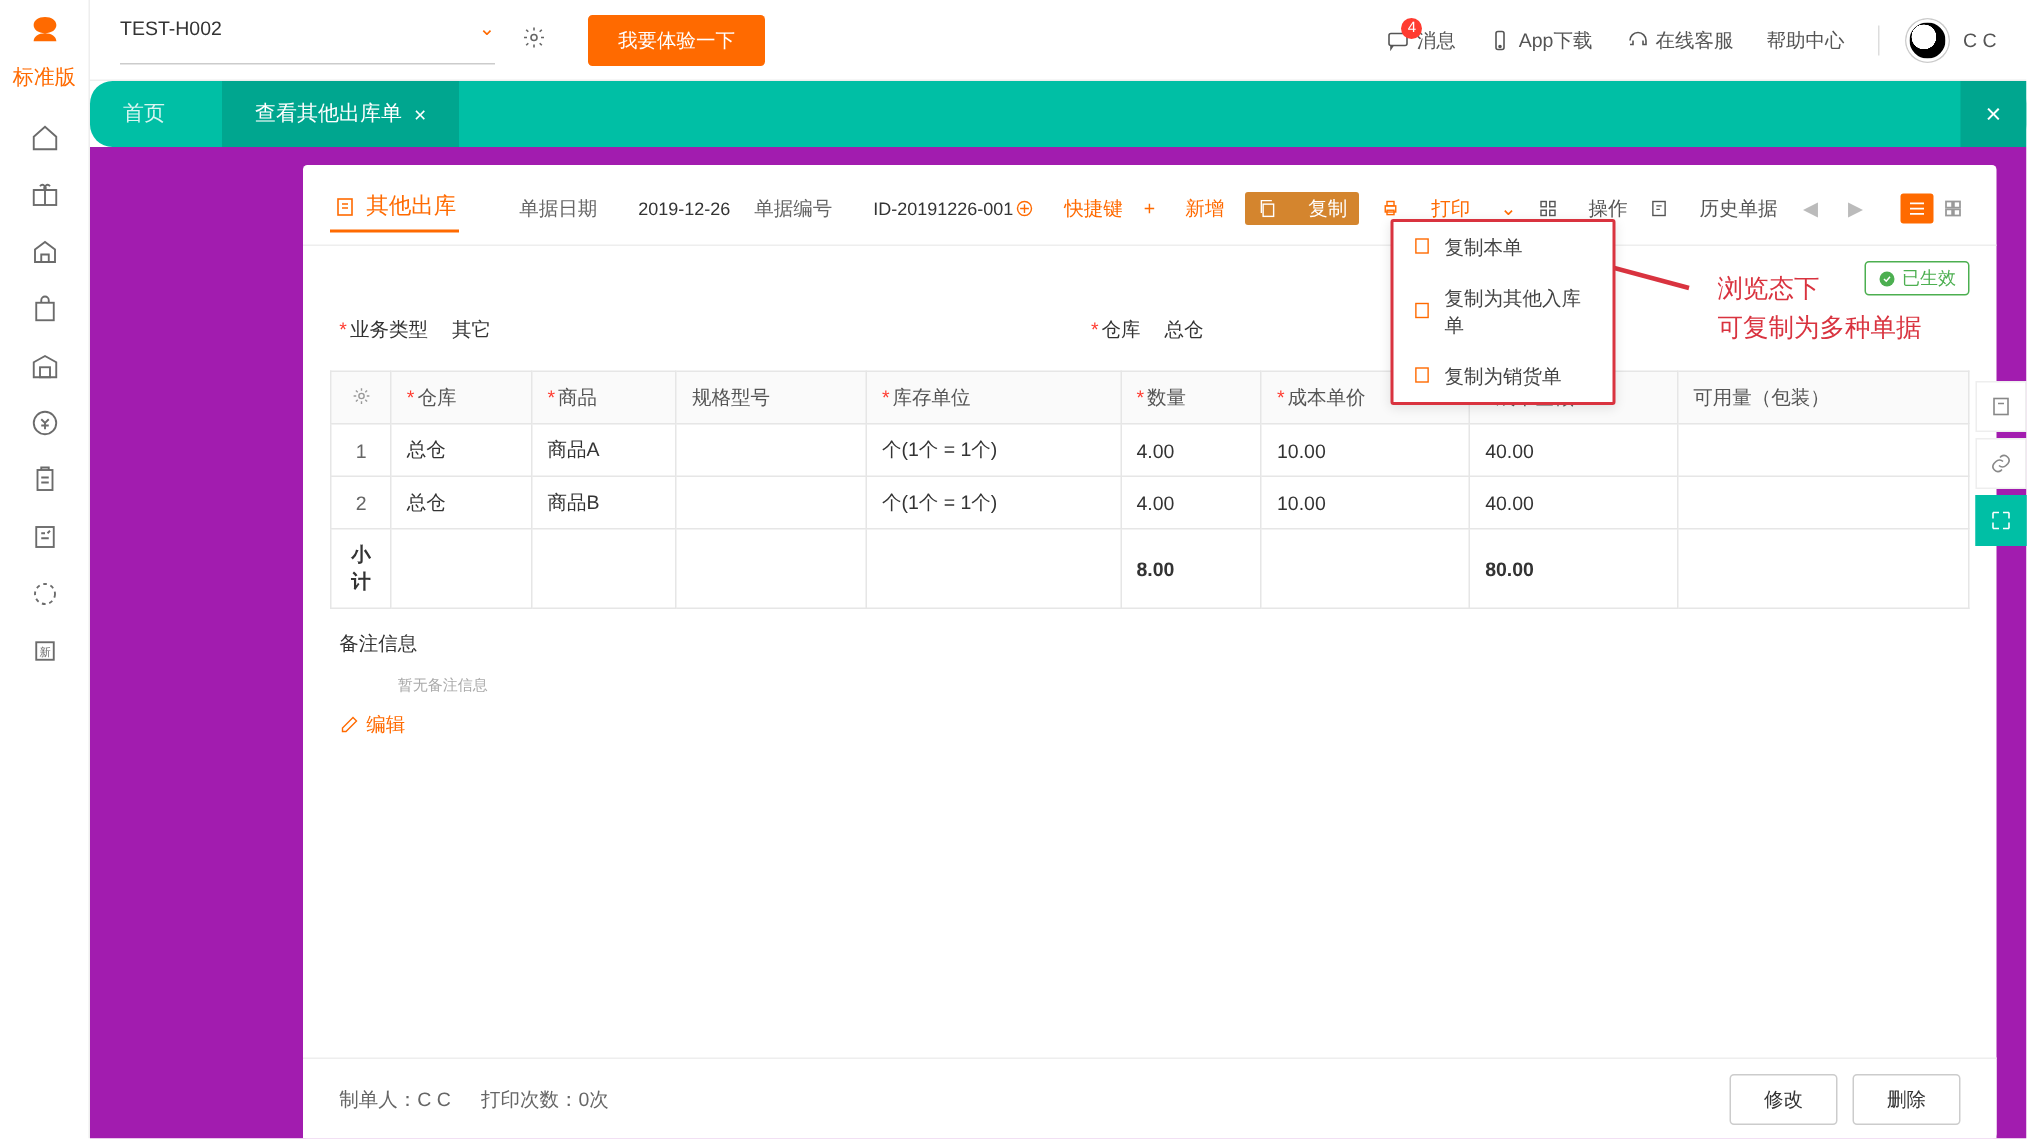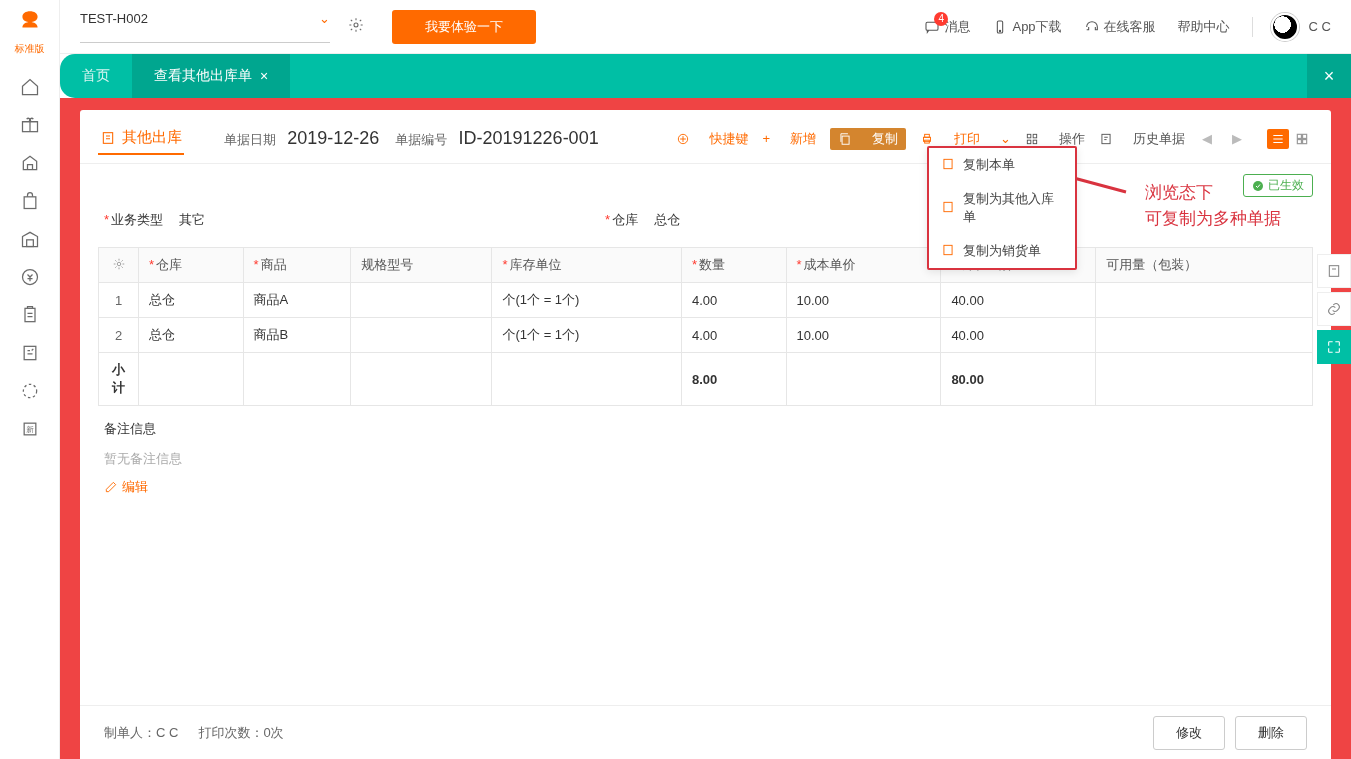--- a/index.html
+++ b/index.html
@@ -1,45 +1,45 @@
 <!DOCTYPE html>
 <html><head>
   <meta charset="utf-8">
   <style>
     * { margin: 0; padding: 0; box-sizing: border-box; }
     body { font-family: "Microsoft YaHei", "PingFang SC", sans-serif; font-size: 13px; color: #333; background: #fff; overflow: hidden; }
     .app { display: flex; height: 759px; width: 1351px; }
     .left-rail { width: 60px; background: #fff; border-right: 1px solid #eee; display: flex; flex-direction: column; align-items: center; padding-top: 8px; }
     .logo { color: #ff6a00; font-size: 24px; font-weight: bold; margin-bottom: 2px; }
-    .logo-text { color: #ff6a00; font-size: 10px; margin-bottom: 12px; }
+    .logo-text { color: #ff6a00; font-size: 14px; margin-bottom: 12px; }
     .rail-icon { width: 60px; height: 38px; display: flex; align-items: center; justify-content: center; color: #6b6b6b; cursor: pointer; }
     .rail-icon svg { width: 20px; height: 20px; stroke: currentColor; fill: none; stroke-width: 1.5; }
     .main-col { flex: 1; display: flex; flex-direction: column; min-width: 0; }
     .top-bar { height: 54px; display: flex; align-items: center; padding: 0 20px; border-bottom: 1px solid #eee; }
     .account-select { display: flex; width: 250px; border-bottom: 1px solid #ccc; height: 32px; color: #333; }
     .account-select .chev { margin-left: auto; color: #ff6a00; }
     .gear-btn { margin-left: 18px; color: #666; cursor: pointer; }
-    .trial-btn { margin-left: 28px; background: #ff6a00; color: #fff; border: none; border-radius: 3px; padding: 8px 33px; cursor: pointer; font-size: 13px; }
+    .trial-btn { margin-left: 28px; background: #ff6a00; color: #fff; border: none; border-radius: 3px; padding: 8px 20px; cursor: pointer; font-size: 13px; }
     .top-spacer { flex: 1; }
     .top-item { display: flex; align-items: center; gap: 4px; margin-left: 22px; color: #555; cursor: pointer; font-size: 13px; position: relative; }
     .msg-badge { position: absolute; top: -6px; left: 10px; background: #ff3b30; color: #fff; border-radius: 8px; font-size: 10px; padding: 0 4px; line-height: 14px; }
     .top-divider { width: 1px; height: 20px; background: #ddd; margin-left: 22px; }
     .avatar { width: 28px; height: 28px; border-radius: 50%; background: radial-gradient(circle at 40% 40%, #fff 0 40%, #000 41% 100%); border: 2px solid #fff; box-shadow: 0 0 0 1px #ccc; margin-left: 18px; }
     .username { margin-left: 10px; color: #555; }
     .tabs-bar { height: 44px; background: #00bfa5; display: flex; align-items: stretch; border-radius: 15px; }
     .tab { display: flex; align-items: center; padding: 0 22px; color: rgba(255,255,255,.85); font-size: 14px; cursor: pointer; }
-    .tab.active { background: #00a68f; color: #fff; }
+    .tab.active { background: #00a68f; color: #fff; margin-left: 16px; }
     .tab .close-x { margin-left: 8px; font-size: 14px; }
     .tab-close-big { margin-left: auto; width: 44px; display: flex; align-items: center; justify-content: center; color: #fff; background: #00a68f; cursor: pointer; font-size: 18px; }
-    .content-wrap { flex: 1; padding: 12px 20px 0 20px; display: flex; flex-direction: column; min-height: 0; background: #ef4444; }
+    .content-wrap { flex: 1; padding: 12px 20px 0 20px; display: flex; flex-direction: column; min-height: 0; background: #a21caf; align-items: flex-end; }
     .doc-card { background: #fff; flex: 1; display: flex; flex-direction: column; min-height: 0; position: relative; border-radius: 3px; }
     .doc-hdr { display: flex; align-items: center; padding: 12px 18px 8px 18px; border-bottom: 1px solid #eee; position: relative; }
     .doc-type-tab { display: flex; align-items: center; gap: 6px; color: #ff6a00; font-size: 15px; font-weight: 500; padding: 6px 2px; border-bottom: 2px solid #ff6a00; }
     .doc-meta { display: flex; align-items: center; gap: 16px; margin-left: 40px; color: #666; font-size: 13px; }
-    .doc-meta .value { color: #333; font-size: 18px; margin-left: 4px; }
+    .doc-meta .value { color: #333; font-size: 12px; margin-left: 20px; }
     .doc-actions { margin-left: auto; display: flex; align-items: center; gap: 14px; color: #555; font-size: 13px; }
     .doc-action { display: flex; align-items: center; gap: 20px; cursor: pointer; }
     .doc-action.orange { color: #ff6a00; }
     .doc-action-copy { background: #d4852e; color: #fff; padding: 2px 8px; border-radius: 2px; }
     .view-toggle { display: flex; align-items: center; gap: 2px; margin-left: 8px; }
     .vt-btn { width: 22px; height: 20px; display: flex; align-items: center; justify-content: center; cursor: pointer; border-radius: 2px; }
     .vt-btn.active { background: #ff6a00; color: #fff; }
     .nav-arrow { color: #bbb; cursor: pointer; padding: 0 3px; }
     .copy-menu { position: absolute; top: 36px; right: 254px; width: 150px; background: #fff; border: 2px solid #d9333f; border-radius: 2px; z-index: 20; box-shadow: 0 2px 8px rgba(0,0,0,.1); }
     .copy-menu-item { display: flex; align-items: center; gap: 8px; padding: 8px 12px; font-size: 13px; color: #444; cursor: pointer; }
@@ -54,21 +54,21 @@
     .table-wrap { padding: 0 18px; }
     table.data { width: 100%; border-collapse: collapse; font-size: 13px; }
     table.data th, table.data td { border: 1px solid #e6e6e6; padding: 8px 10px; text-align: left; }
     table.data th { background: #fafafa; font-weight: 500; color: #555; }
     table.data th .req { color: #ff3b30; margin-right: 2px; }
     table.data th.gear-col { width: 40px; text-align: center; color: #999; }
     table.data td.idx { text-align: center; color: #666; }
     table.data tr.subtotal td { font-weight: 600; }
     .remarks-section { padding: 14px 24px; font-size: 13px; color: #333; }
     .remarks-title { font-weight: 500; margin-bottom: 12px; }
-    .remarks-empty { color: #aaa; margin-bottom: 10px; font-size: 13px; }
+    .remarks-empty { color: #aaa; margin-bottom: 10px; font-size: 10px; margin-left: 39px; }
     .edit-link { color: #ff6a00; cursor: pointer; display: flex; align-items: center; gap: 4px; font-size: 13px; }
     .footer-bar { height: 54px; border-top: 1px solid #eee; display: flex; align-items: center; padding: 0 24px; background: #fff; font-size: 13px; color: #666; }
     .footer-bar .spacer { flex: 1; }
     .btn { border: 1px solid #ccc; background: #fff; color: #333; padding: 7px 22px; border-radius: 3px; cursor: pointer; margin-left: 10px; font-size: 13px; }
     .right-tools { position: absolute; right: 0; top: 254px; display: flex; flex-direction: column; gap: 4px; }
     .rt-btn { width: 34px; height: 34px; display: flex; align-items: center; justify-content: center; background: #fff; border: 1px solid #eee; color: #888; cursor: pointer; }
     .rt-btn.teal { background: #00bfa5; color: #fff; border-color: #00bfa5; }
     svg.ico16 { width: 16px; height: 16px; stroke: currentColor; fill: none; stroke-width: 1.6; }
     svg.ico14 { width: 14px; height: 14px; stroke: currentColor; fill: none; stroke-width: 1.6; }
   </style>

